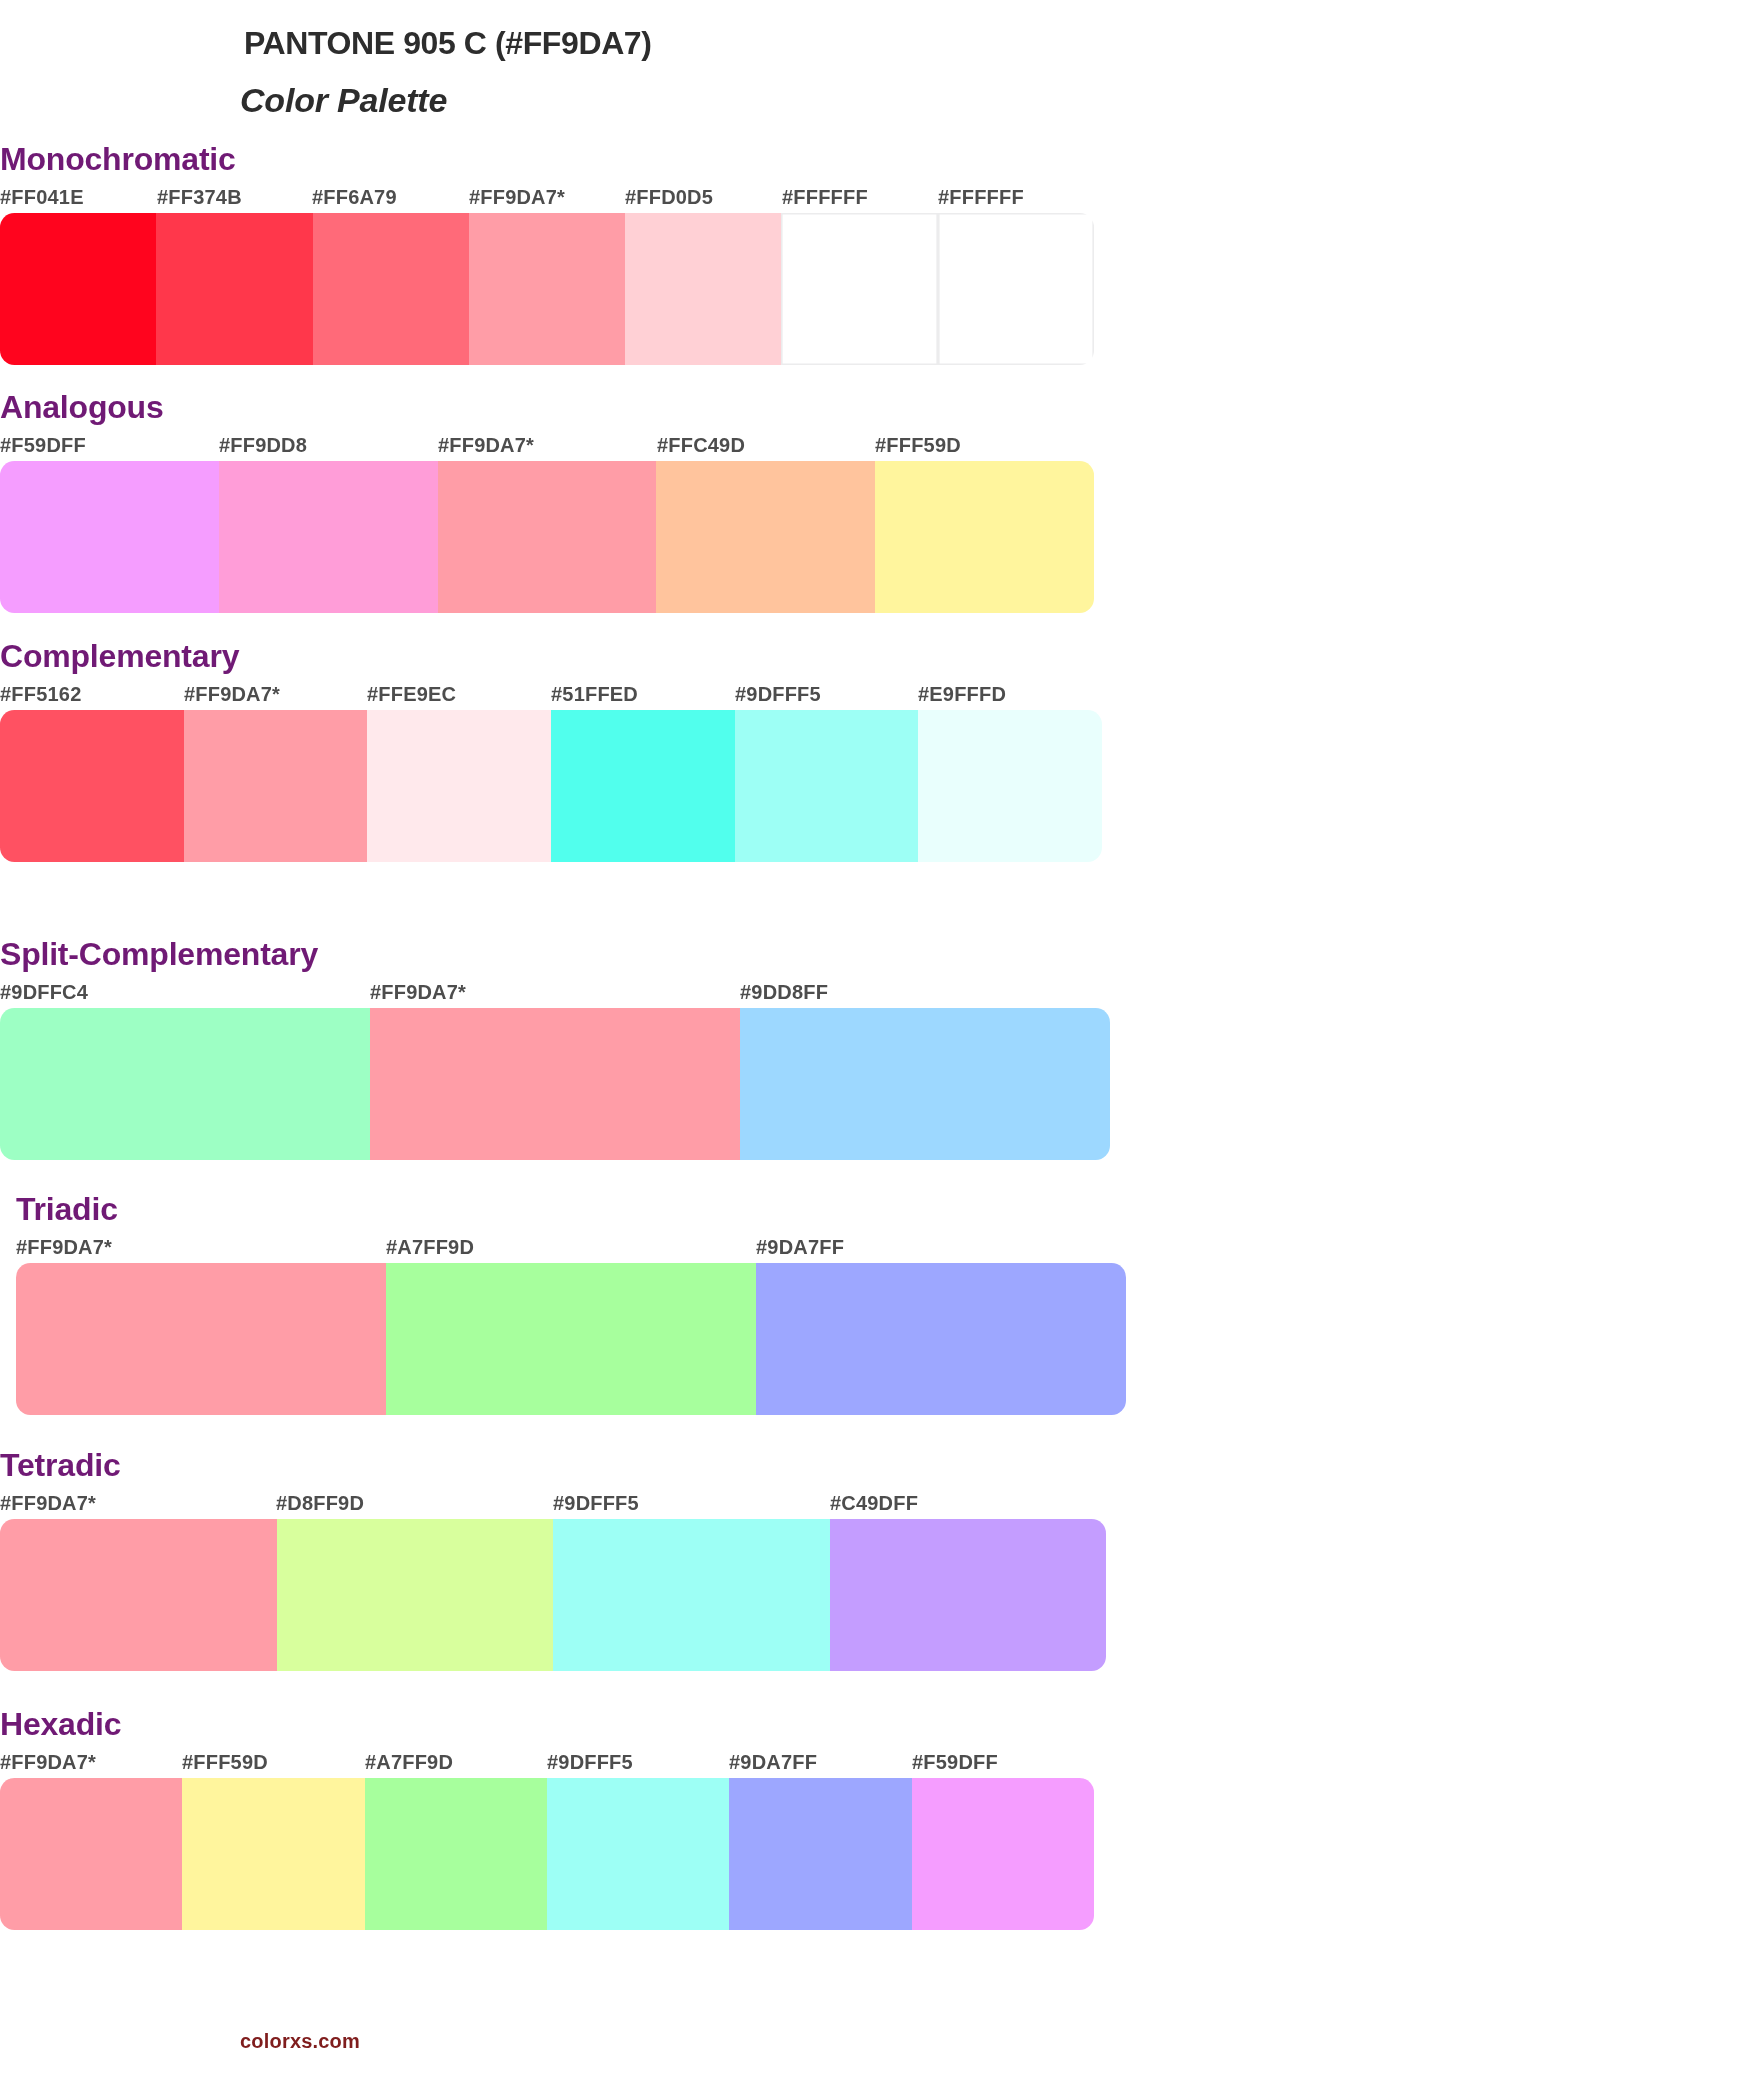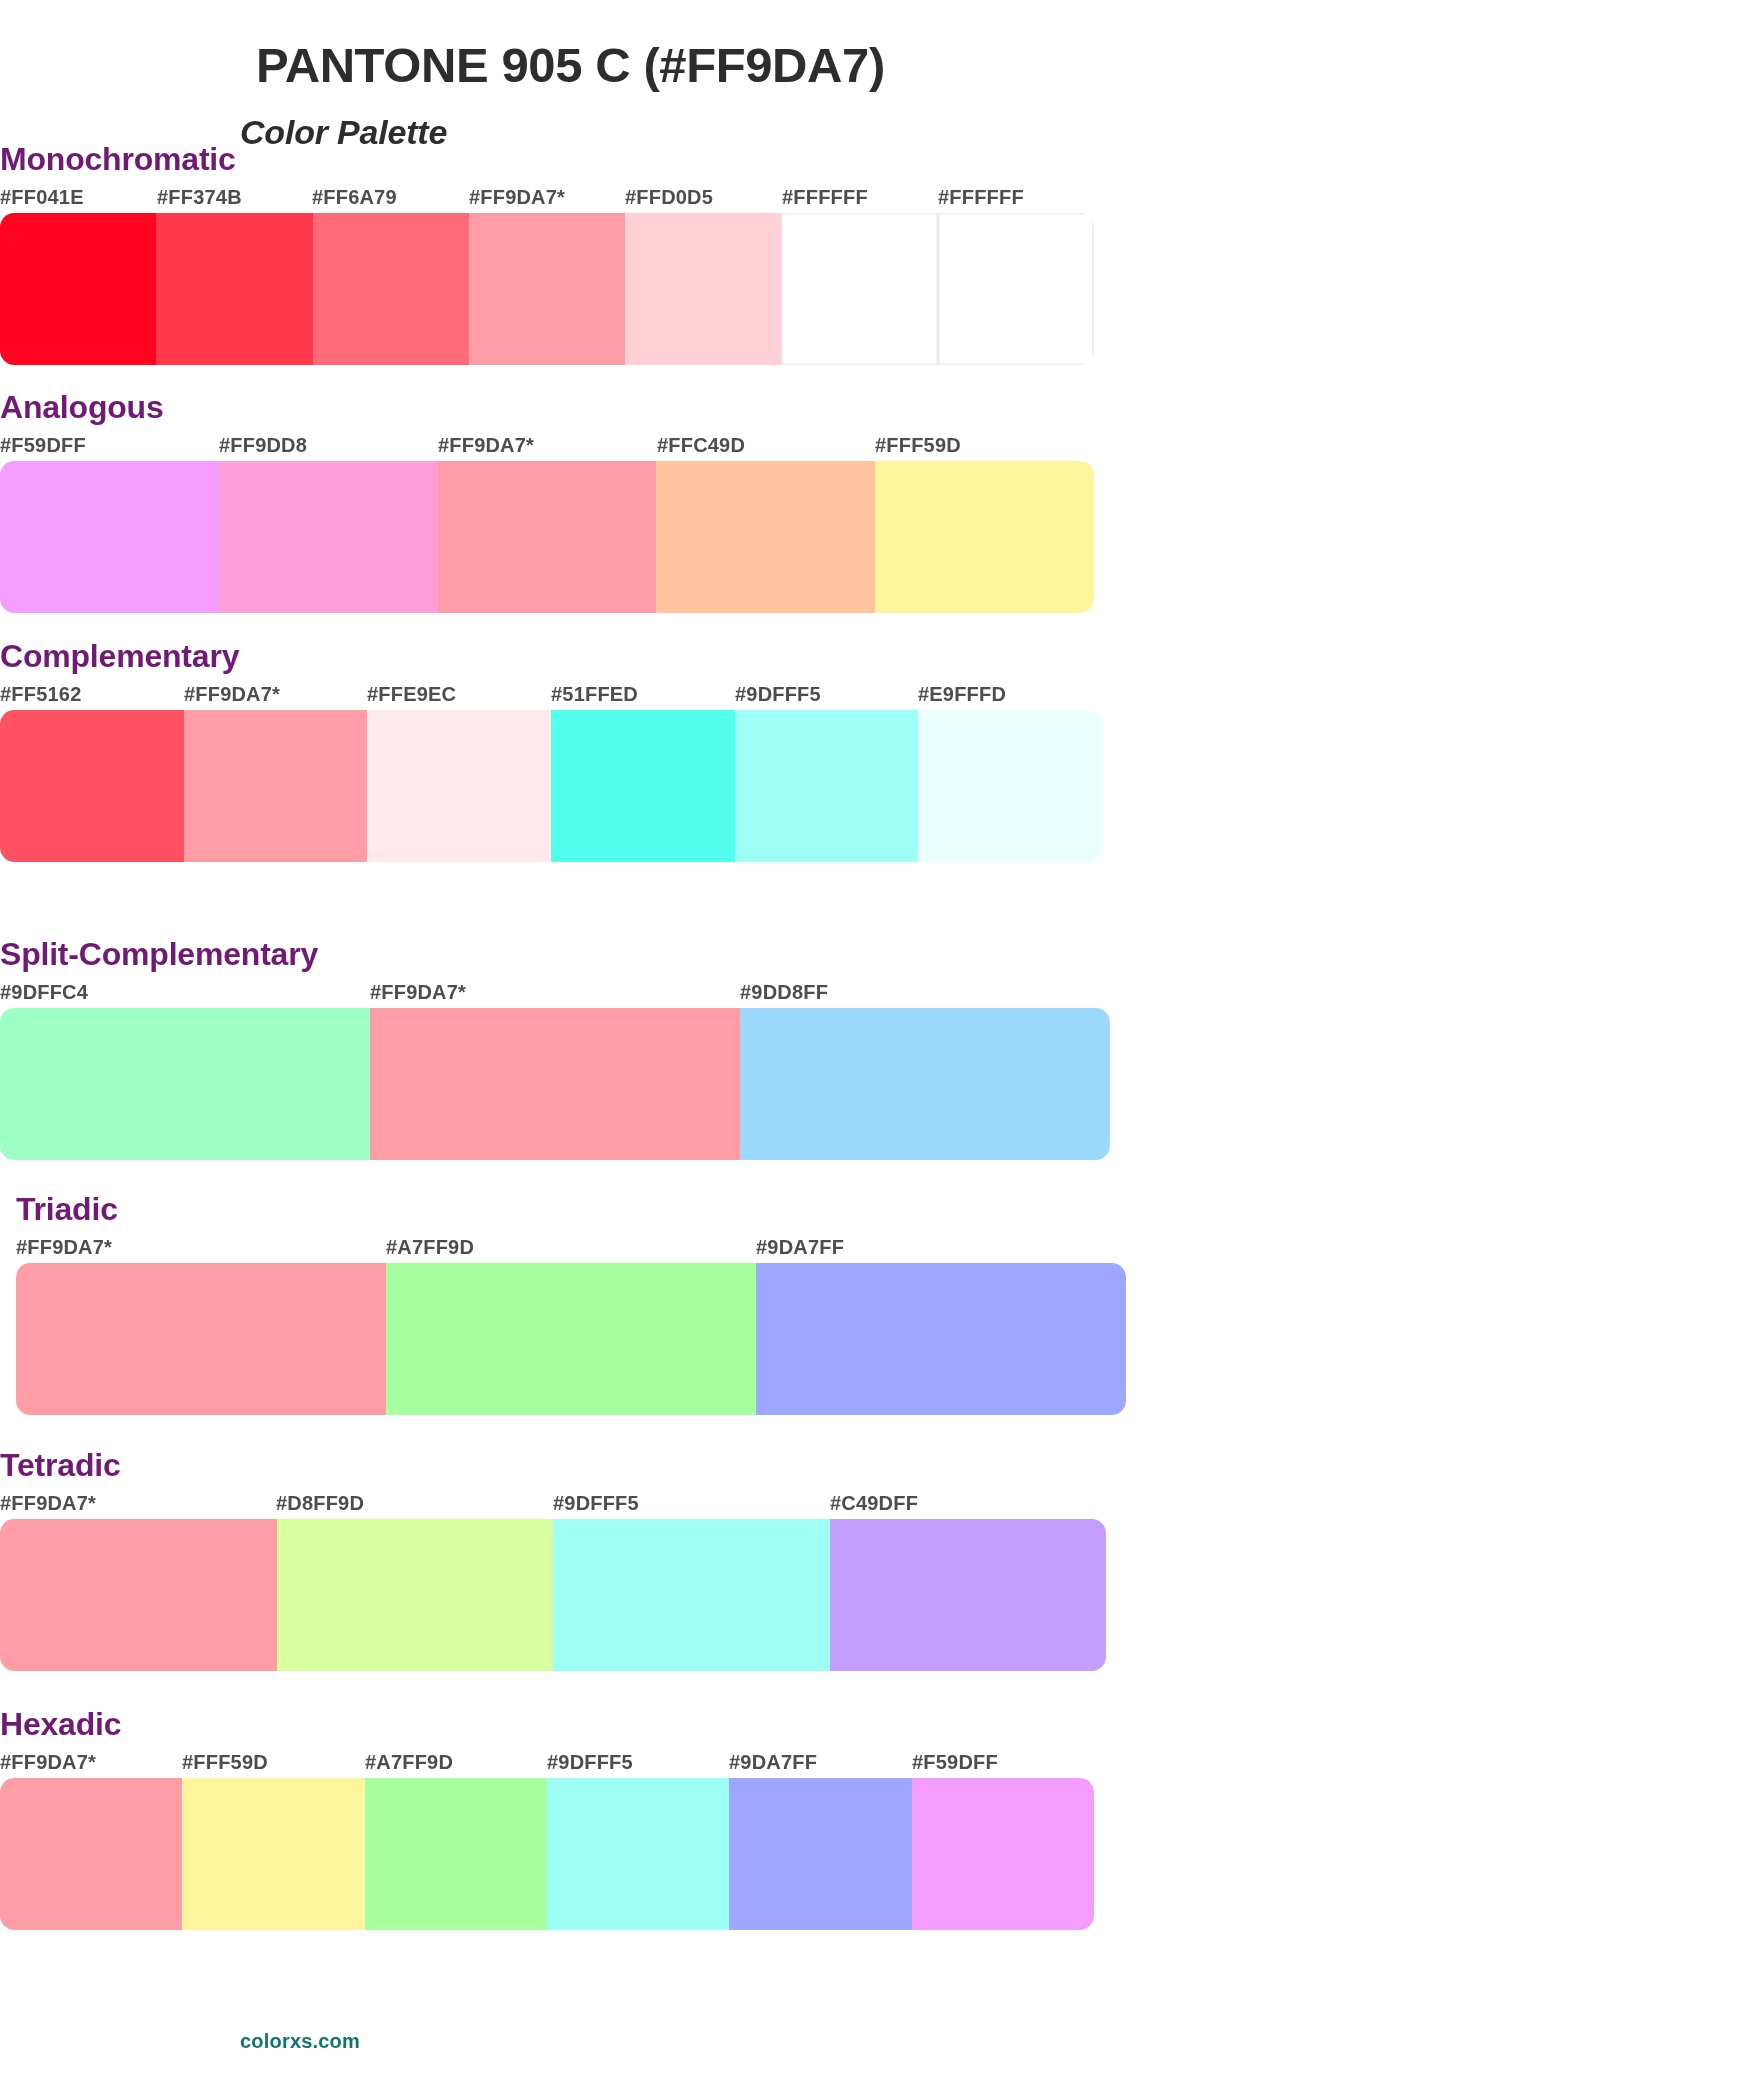--- a/index.html
+++ b/index.html
@@ -20,26 +20,26 @@
     height: 2077px;
     box-sizing: border-box;
     padding: 0 0 0 240px;
   }
 
   
   .header {
     padding-top: 21px;
   }
   .page-title {
-    font-size: 49px;
+    font-size: 32px;
     font-weight: bold;
     color: #2d2d2d;
     letter-spacing: -0.4px;
     line-height: 1.18;
-    margin: 16px;
+    margin: 4px;
     white-space: nowrap;
   }
   .page-subtitle {
     font-size: 34px;
     font-weight: bold;
     color: #2d2d2d;
     letter-spacing: -0.2px;
     line-height: 1.2;
     margin: 17.6px 0 0 0;
     white-space: nowrap;
@@ -91,21 +91,21 @@
 
   
   .footer {
     position: absolute;
     left: 240px;
     bottom: 24px;
   }
   .footer-text {
     font-size: 20px;
     font-weight: bold;
-    color: #0f766e;
+    color: #7f1d1d;
     letter-spacing: 0.2px;
   }
 </style>
 </head>
 <body>
 
 <div class="page">
 
   <div class="header">
     <h1 class="page-title">PANTONE 905 C (#FF9DA7)</h1>

